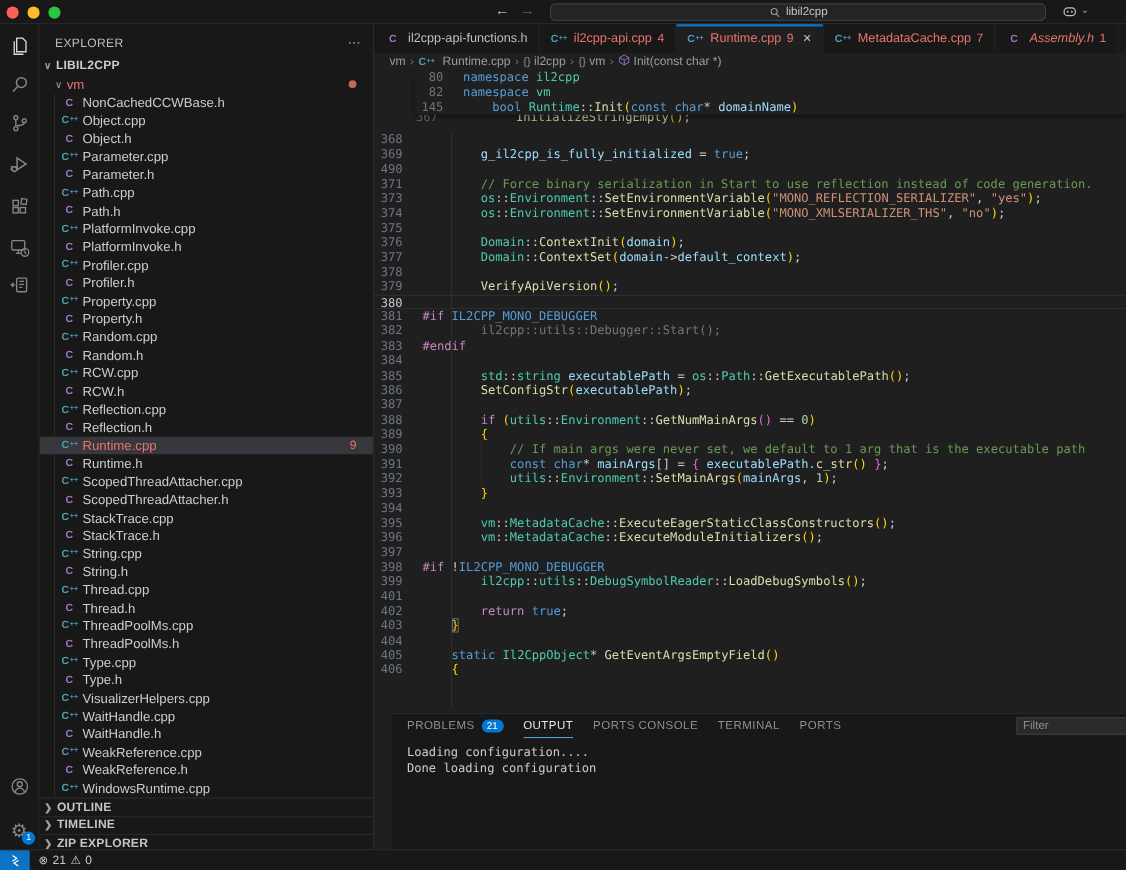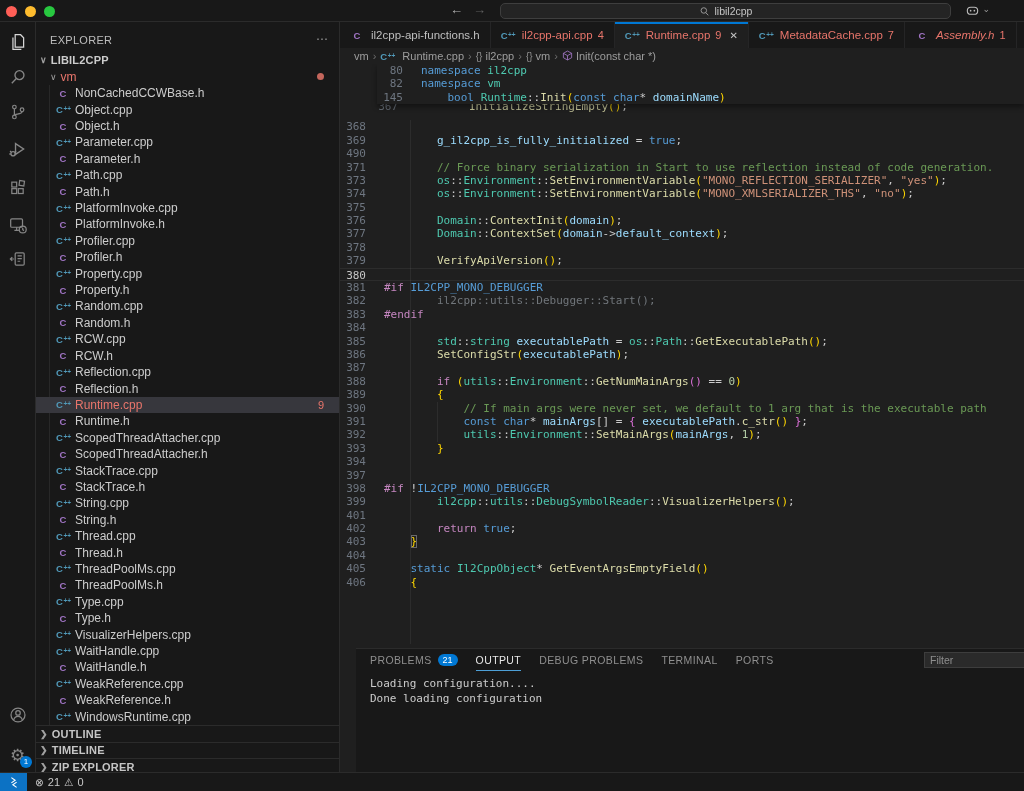--- a/index.html
+++ b/index.html
@@ -512,44 +512,46 @@
         <div class="crow"><span class="ln">385</span><span class="tk d">        </span><span class="tk t">std</span><span class="tk d">::</span><span class="tk t">string</span><span class="tk d"> </span><span class="tk v">executablePath</span><span class="tk d"> = </span><span class="tk t">os</span><span class="tk d">::</span><span class="tk t">Path</span><span class="tk d">::</span><span class="tk f">GetExecutablePath</span><span class="tk b">()</span><span class="tk d">;</span></div>
         <div class="crow"><span class="ln">386</span><span class="tk d">        </span><span class="tk f">SetConfigStr</span><span class="tk b">(</span><span class="tk v">executablePath</span><span class="tk b">)</span><span class="tk d">;</span></div>
         <div class="crow"><span class="ln">387</span></div>
         <div class="crow"><span class="ln">388</span><span class="tk d">        </span><span class="tk c">if</span><span class="tk d"> </span><span class="tk b">(</span><span class="tk t">utils</span><span class="tk d">::</span><span class="tk t">Environment</span><span class="tk d">::</span><span class="tk f">GetNumMainArgs</span><span class="tk o">()</span><span class="tk d"> == </span><span class="tk n">0</span><span class="tk b">)</span></div>
         <div class="crow"><span class="ln">389</span><span class="tk d">        </span><span class="tk b">{</span></div>
         <div class="crow"><span class="ln">390</span><span class="tk d">            </span><span class="tk m">// If main args were never set, we default to 1 arg that is the executable path</span></div>
         <div class="crow"><span class="ln">391</span><span class="tk d">            </span><span class="tk k">const</span><span class="tk d"> </span><span class="tk k">char</span><span class="tk d">* </span><span class="tk v">mainArgs</span><span class="tk d">[] = </span><span class="tk o">{</span><span class="tk d"> </span><span class="tk v">executablePath</span><span class="tk d">.</span><span class="tk f">c_str</span><span class="tk b">()</span><span class="tk d"> </span><span class="tk o">}</span><span class="tk d">;</span></div>
         <div class="crow"><span class="ln">392</span><span class="tk d">            </span><span class="tk t">utils</span><span class="tk d">::</span><span class="tk t">Environment</span><span class="tk d">::</span><span class="tk f">SetMainArgs</span><span class="tk b">(</span><span class="tk v">mainArgs</span><span class="tk d">, </span><span class="tk n">1</span><span class="tk b">)</span><span class="tk d">;</span></div>
         <div class="crow"><span class="ln">393</span><span class="tk d">        </span><span class="tk b">}</span></div>
         <div class="crow"><span class="ln">394</span></div>
+        <div class="crow"><span class="ln">395</span><span class="tk d">        </span><span class="tk t">vm</span><span class="tk d">::</span><span class="tk t">MetadataCache</span><span class="tk d">::</span><span class="tk f">ExecuteEagerStaticClassConstructors</span><span class="tk b">()</span><span class="tk d">;</span></div>
+        <div class="crow"><span class="ln">396</span><span class="tk d">        </span><span class="tk t">vm</span><span class="tk d">::</span><span class="tk t">MetadataCache</span><span class="tk d">::</span><span class="tk f">ExecuteModuleInitializers</span><span class="tk b">()</span><span class="tk d">;</span></div>
         <div class="crow"><span class="ln">397</span></div>
         <div class="crow"><span class="ln">398</span><span class="tk c">#if</span><span class="tk d"> !</span><span class="tk k">IL2CPP_MONO_DEBUGGER</span></div>
-        <div class="crow"><span class="ln">399</span><span class="tk d">        </span><span class="tk t">il2cpp</span><span class="tk d">::</span><span class="tk t">utils</span><span class="tk d">::</span><span class="tk t">DebugSymbolReader</span><span class="tk d">::</span><span class="tk f">VisualizerHelpers</span><span class="tk b">()</span><span class="tk d">;</span></div>
+        <div class="crow"><span class="ln">399</span><span class="tk d">        </span><span class="tk t">il2cpp</span><span class="tk d">::</span><span class="tk t">utils</span><span class="tk d">::</span><span class="tk t">DebugSymbolReader</span><span class="tk d">::</span><span class="tk f">LoadDebugSymbols</span><span class="tk b">()</span><span class="tk d">;</span></div>
         <div class="crow"><span class="ln">401</span></div>
         <div class="crow"><span class="ln">402</span><span class="tk d">        </span><span class="tk c">return</span><span class="tk d"> </span><span class="tk k">true</span><span class="tk d">;</span></div>
         <div class="crow"><span class="ln">403</span><span class="tk d">    </span><span class="tk b box">}</span></div>
         <div class="crow"><span class="ln">404</span></div>
         <div class="crow"><span class="ln">405</span><span class="tk d">    </span><span class="tk k">static</span><span class="tk d"> </span><span class="tk t">Il2CppObject</span><span class="tk d">* </span><span class="tk f">GetEventArgsEmptyField</span><span class="tk b">()</span></div>
         <div class="crow"><span class="ln">406</span><span class="tk d">    </span><span class="tk b">{</span></div>
       </div>
   </div>
 </div>
 
 <div class="panel">
   <div class="ptabs" id="ptabs">
       <div class="ptab">
         <span>PROBLEMS</span>
         <span class="pbadge">21</span>
       </div>
       <div class="ptab active">
         <span>OUTPUT</span>
       </div>
       <div class="ptab">
-        <span>DEBUG PROBLEMS</span>
+        <span>PORTS CONSOLE</span>
       </div>
       <div class="ptab">
         <span>TERMINAL</span>
       </div>
       <div class="ptab">
         <span>PORTS</span>
       </div>
     </div>
   <input class="pfilter" placeholder="Filter" style="">
   <div class="pout" id="pout">

